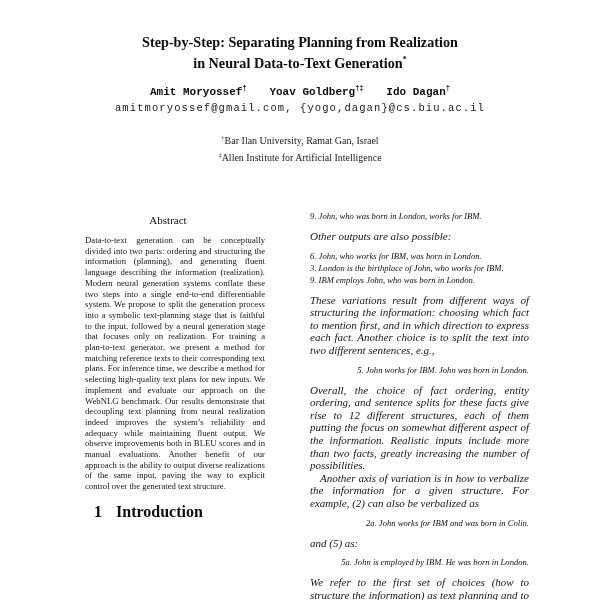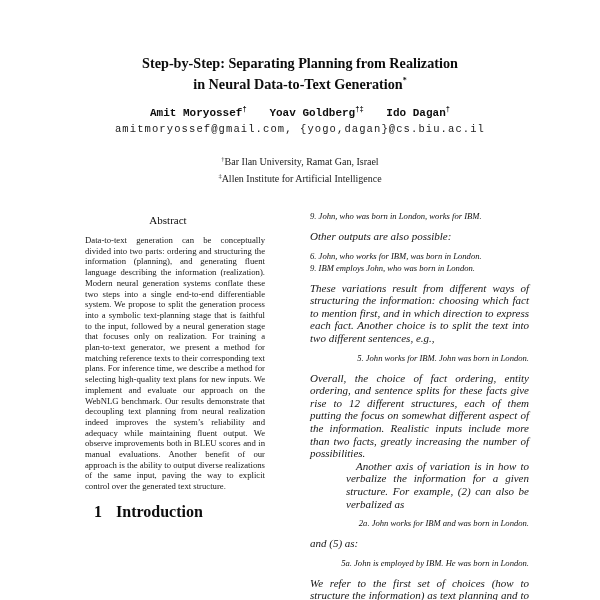--- a/index.html
+++ b/index.html
@@ -5,21 +5,21 @@
   * { margin:0; padding:0; box-sizing:border-box; }
   html,body { width:600px; height:600px; background:#ffffff; overflow:hidden; }
   body {
     font-family:"Liberation Serif","DejaVu Serif",serif;
     color:#161616;
   }
   .page { position:relative; width:600px; height:600px; background:#fff; }
 
   
   .header { position:absolute; top:0; left:0; width:600px; text-align:center; }
-  .title { margin-top:55px; font-size:14.2px; font-weight:bold; line-height:17px; color:#0d0d0d; }
+  .title { margin-top:34px; font-size:14.2px; font-weight:bold; line-height:17px; color:#0d0d0d; }
   .title sup { font-size:8px; vertical-align:super; }
   .authors { margin-top:13px; font-size:11px; font-weight:bold; color:#0d0d0d; }
   .author { margin:0 10px; white-space:nowrap;font-family:Liberation Mono, monospace; }
   .author sup { font-size:7px; font-weight:bold; }
   .emails {
     margin-top:4px;
     font-family:"Liberation Mono","DejaVu Sans Mono",monospace;
     font-size:10.5px; letter-spacing:1.1px; color:#1a1a1a;
   }
   .affils { margin-top:17px; font-size:10px; line-height:13px; color:#1a1a1a; }
@@ -35,21 +35,21 @@
   .abstract-body {
     margin-top:9px; padding:0 9px 0 23px;
     font-size:8.7px; line-height:10.7px; text-align:justify;
   }
   .section-heading { margin-top:11px; font-size:16px; font-weight:bold; color:#0d0d0d;margin-left:32px; }
   .section-heading .sec-num { display:inline-block; width:22px; }
   .intro-p { margin-top:8px; font-size:9.4px; line-height:12.6px; text-align:justify; }
 
   
   .body-p { font-size:11px; line-height:12.6px; text-align:justify;font-style:italic; }
-  .indent { text-indent:10px;margin-left:36px; }
+  .indent { text-indent:10px; }
   .example { font-style:italic; font-size:8.6px; line-height:11px; color:#101010; }
   .ex-gap { margin:8px 0;text-align:right; }
   .ex-tight { margin:1px 0; }
   .mt8 { margin-top:8px; }
 </style>
 </head>
 <body>
 
 <div class="page">
 
@@ -80,25 +80,26 @@
       <p class="abstract-body">Data-to-text generation can be conceptually divided into two parts: ordering and structuring the information (planning), and generating fluent language describing the information (realization). Modern neural generation systems conflate these two steps into a single end-to-end differentiable system. We propose to split the generation process into a symbolic text-planning stage that is faithful to the input, followed by a neural generation stage that focuses only on realization. For training a plan-to-text generator, we present a method for matching reference texts to their corresponding text plans. For inference time, we describe a method for selecting high-quality text plans for new inputs. We implement and evaluate our approach on the WebNLG benchmark. Our results demonstrate that decoupling text planning from neural realization indeed improves the system’s reliability and adequacy while maintaining fluent output. We observe improvements both in BLEU scores and in manual evaluations. Another benefit of our approach is the ability to output diverse realizations of the same input, paving the way to explicit control over the generated text structure.</p>
       <div class="section-heading">
         <span class="sec-num">1</span><span>Introduction</span>
       </div>
     </div>
 
     <div class="col-right">
       <div class="example">9. John, who was born in London, works for IBM.</div>
       <p class="body-p mt8">Other outputs are also possible:</p>
       <div class="example ex-tight mt8">6. John, who works for IBM, was born in London.</div>
+      <div class="example ex-tight">3. London is the birthplace of John, who works for IBM.</div>
       <div class="example ex-tight">9. IBM employs John, who was born in London.</div>
       <p class="body-p mt8">These variations result from different ways of structuring the information: choosing which fact to mention first, and in which direction to express each fact. Another choice is to split the text into two different sentences, e.g.,</p>
       <div class="example ex-gap">5. John works for IBM. John was born in London.</div>
       <p class="body-p">Overall, the choice of fact ordering, entity ordering, and sentence splits for these facts give rise to 12 different structures, each of them putting the focus on somewhat different aspect of the information. Realistic inputs include more than two facts, greatly increasing the number of possibilities.</p>
       <p class="body-p indent">Another axis of variation is in how to verbalize the information for a given structure. For example, (2) can also be verbalized as</p>
-      <div class="example ex-gap">2a. John works for IBM and was born in London.</div>
+      <div class="example ex-gap">2a. John works for IBM and was born in Colin.</div>
       <p class="body-p">and (5) as:</p>
       <div class="example ex-gap">5a. John is employed by IBM. He was born in London.</div>
       <p class="body-p">We refer to the first set of choices (how to structure the information) as text planning and to the second</p>
     </div>
 
   </div>
 </div>
 
 </body></html>

